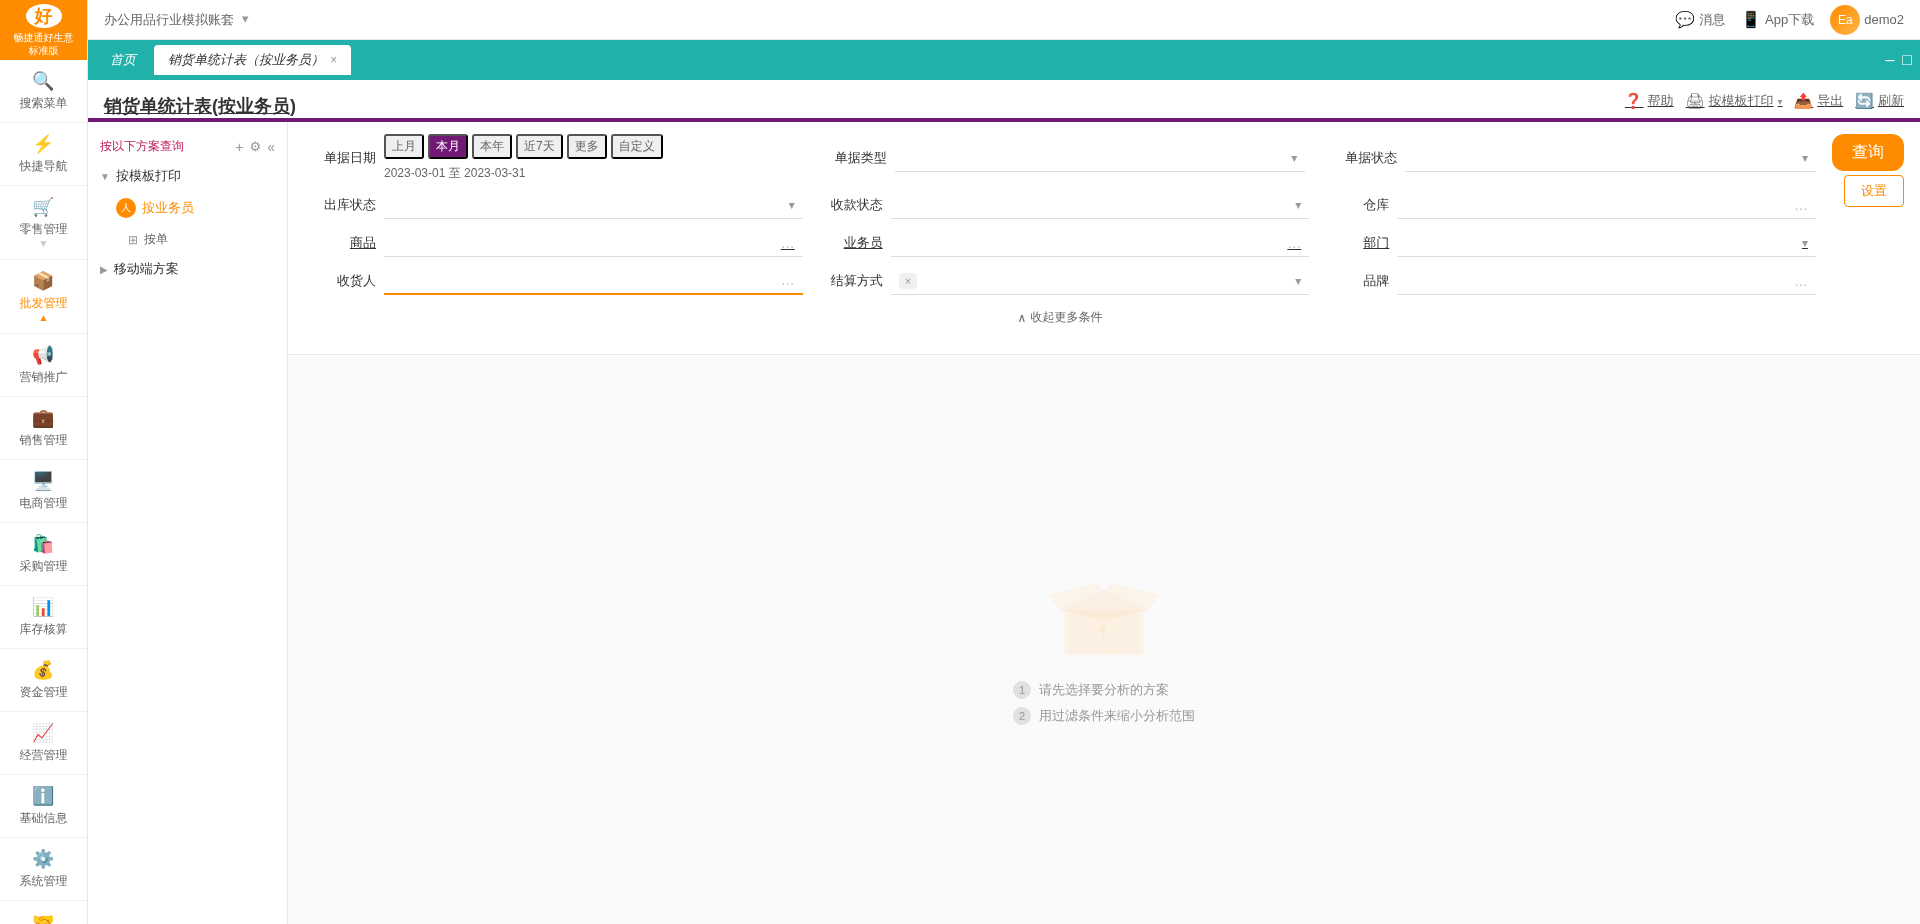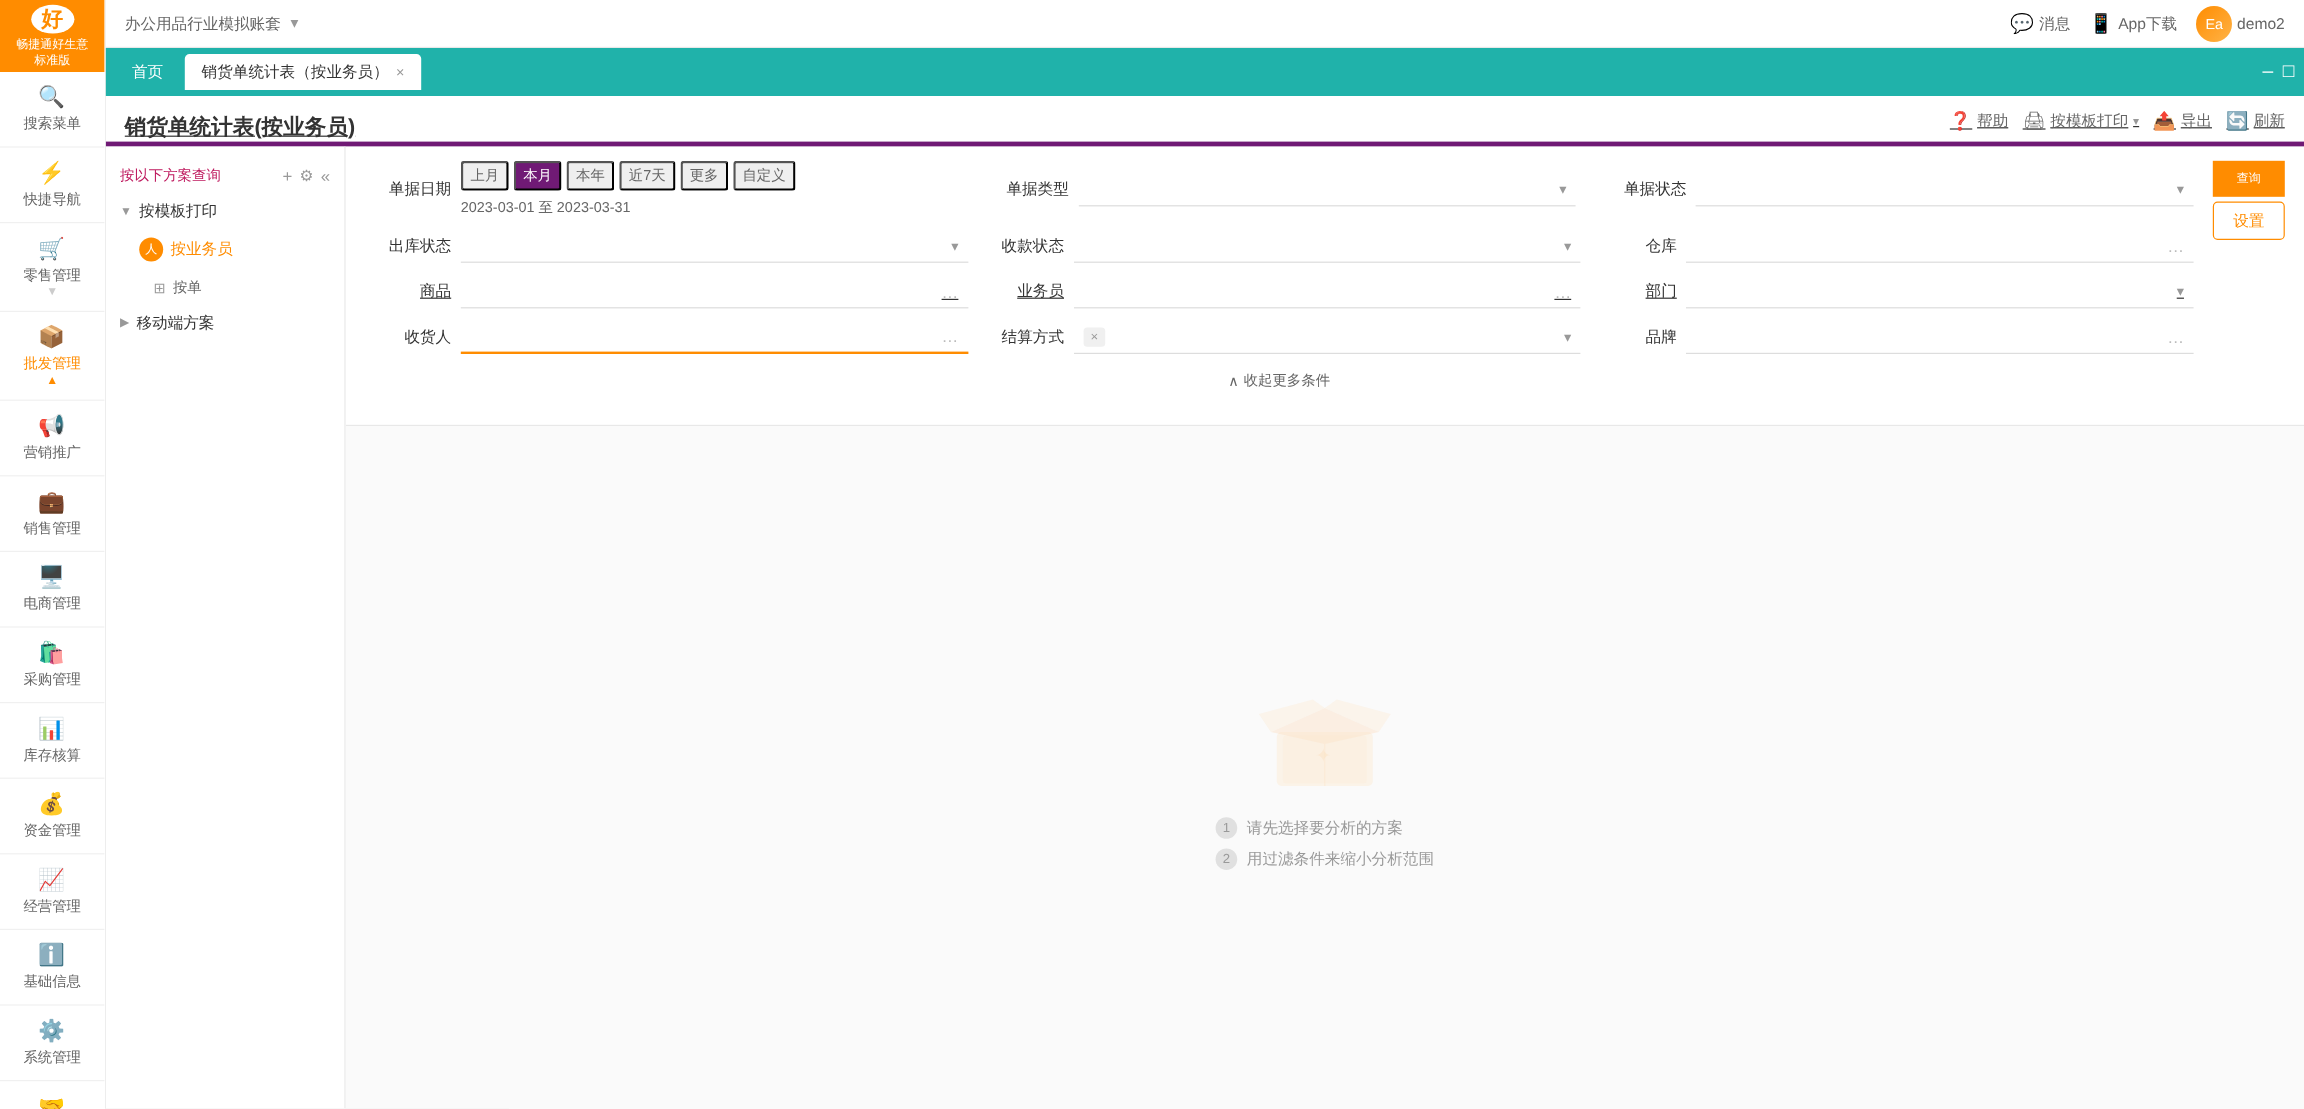--- a/index.html
+++ b/index.html
@@ -109,20 +109,21 @@
     }
     .tab {
       display: flex;
       align-items: center;
       gap: 6px;
       padding: 6px 14px;
       border-radius: 4px 4px 0 0;
       font-size: 13px;
       cursor: pointer;
       color: #fff;
+      font-style: italic;
     }
     .tab.home {
       color: #fff;
     }
     .tab.active {
       background: #fff;
       color: #333;
     }
     .tab .tab-close {
       font-size: 12px;
@@ -268,22 +269,22 @@
     .tag-close { color: #999; cursor: pointer; font-size: 11px; }
     .filter-cell { display: flex; align-items: center; }
 
     .collapse-bar {
       display: flex; align-items: center; justify-content: center;
       padding: 6px; cursor: pointer; color: #666; font-size: 12px; gap: 4px;
     }
 
     
     .action-btn-primary {
-      background: #ff8c00; color: #fff; border: none; border-radius: 0;
-      padding: 8px 20px; font-size: 10px; cursor: pointer;
+      background: #ff8c00; color: #fff; border: none; border-radius: 12px;
+      padding: 8px 20px; font-size: 16px; cursor: pointer;
     }
     .action-btn-secondary {
       background: #fff; color: #ff8c00; border: 1px solid #ff8c00; border-radius: 4px;
       padding: 6px 16px; font-size: 13px; cursor: pointer; margin-top: 4px;
     }
     .filter-buttons {
       display: flex; flex-direction: column; align-items: flex-end;
       margin-left: 16px; flex-shrink: 0;
     }
 

